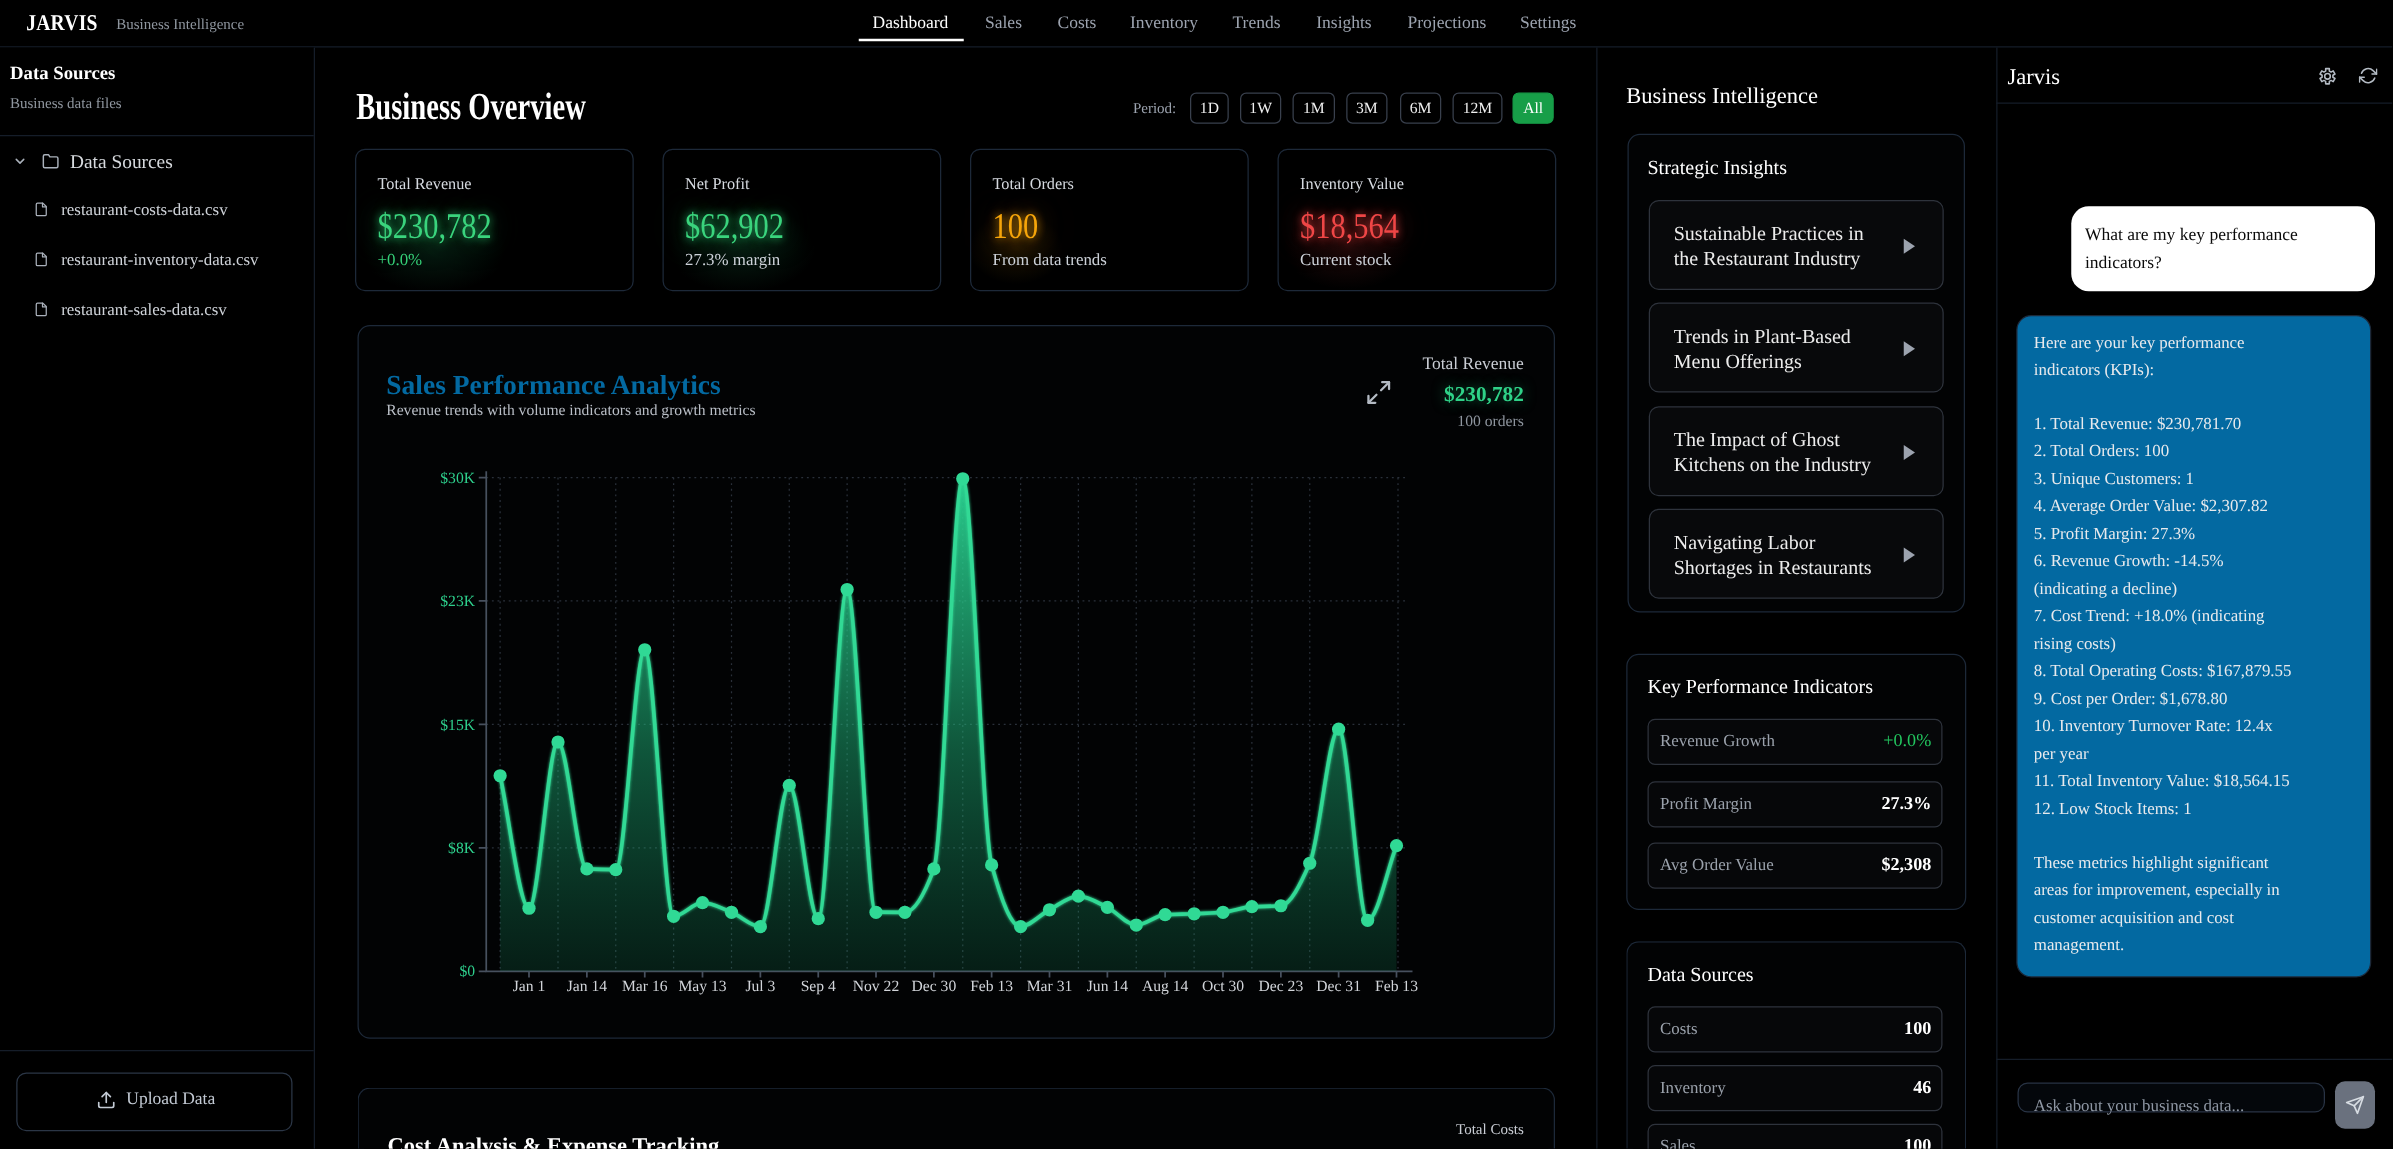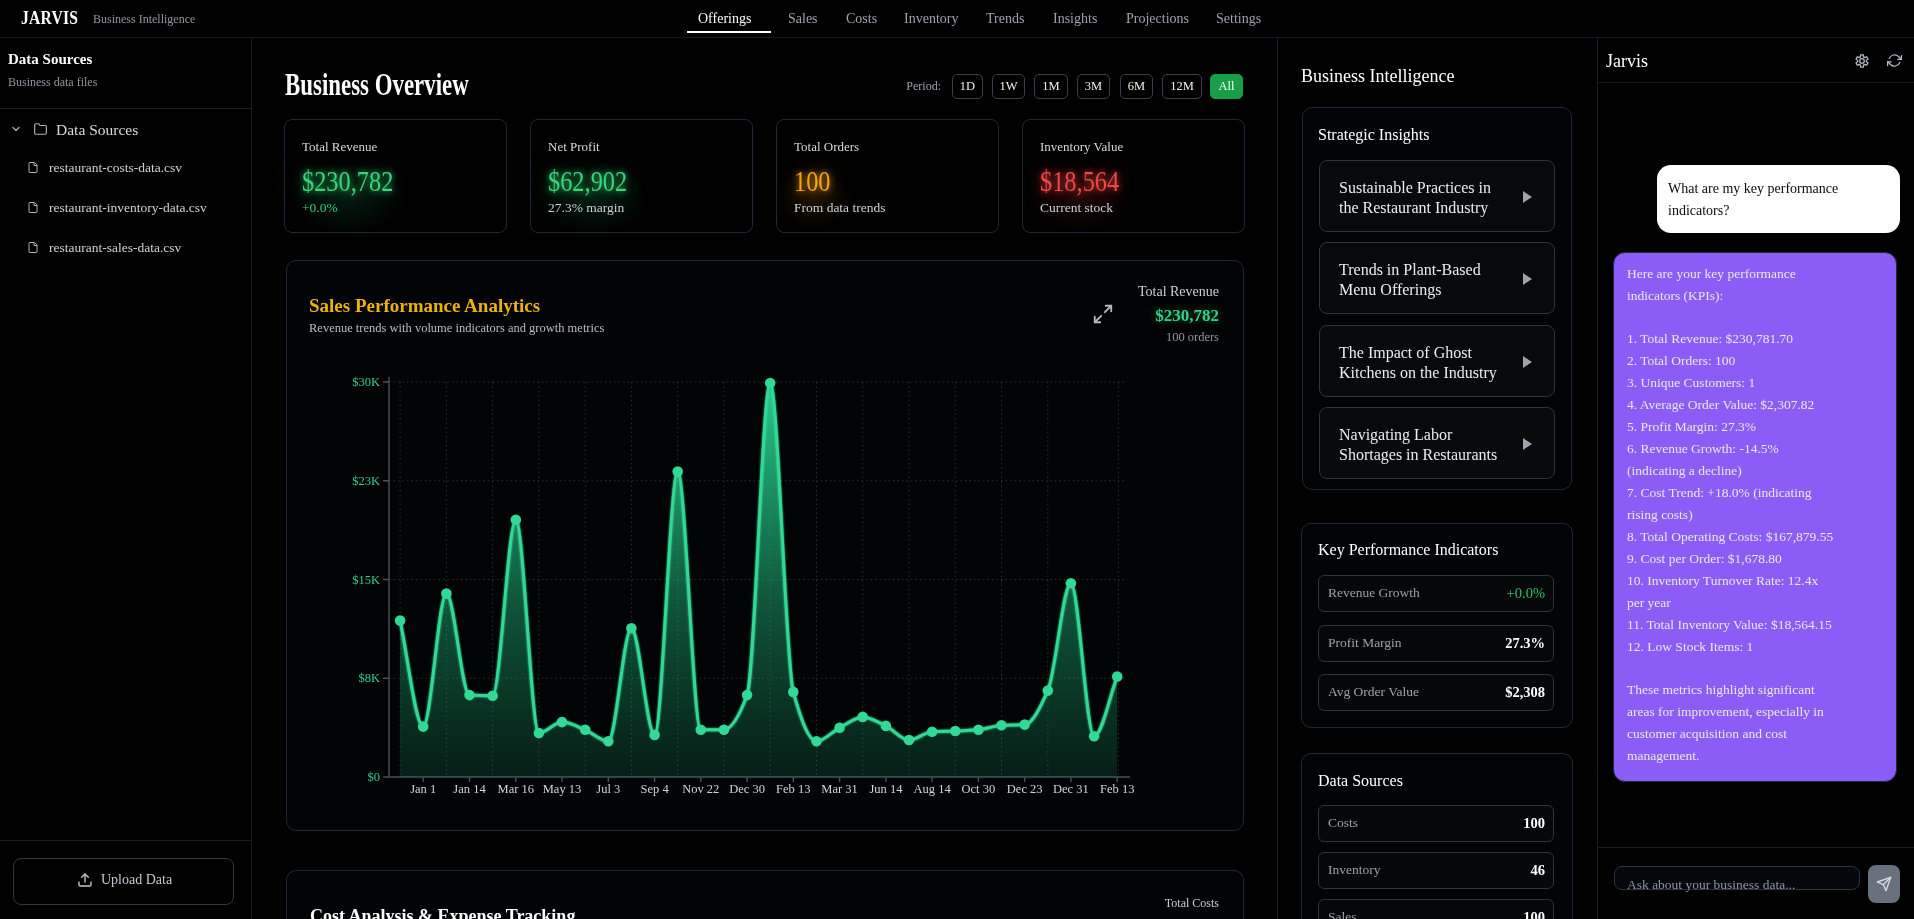--- a/index.html
+++ b/index.html
@@ -47,21 +47,21 @@
 .green { color:#3ad47d; text-shadow:0 0 7px rgba(52,211,125,.85),0 0 20px rgba(52,211,125,.5),0 0 40px rgba(52,211,125,.35); }
 .orange { color:#f6a50a; text-shadow:0 0 7px rgba(246,165,10,.85),0 0 20px rgba(246,165,10,.5),0 0 40px rgba(246,165,10,.35); }
 .red { color:#ef4646; text-shadow:0 0 7px rgba(239,70,70,.85),0 0 20px rgba(239,70,70,.5),0 0 40px rgba(239,70,70,.35); }
 .glowbg-g { background:radial-gradient(85px 52px at 62px 78px, rgba(38,195,120,.14), rgba(0,0,0,0) 70%); }
 .glowbg-o { background:radial-gradient(55px 42px at 36px 78px, rgba(246,165,10,.12), rgba(0,0,0,0) 70%); }
 .glowbg-r { background:radial-gradient(75px 48px at 55px 78px, rgba(239,70,70,.13), rgba(0,0,0,0) 70%); }
 
 
 #chart-card { position:absolute; left:286px; top:260px; width:958px; height:571px; background:#020304;
   border:1px solid #1d2939; border-radius:10px; }
-#cc-title { position:absolute; left:23px; top:295px; font-size:19px; font-weight:bold; color:#eab308; white-space:nowrap; }
+#cc-title { position:absolute; left:23px; top:295px; font-size:22px; font-weight:bold; color:#0369a1; white-space:nowrap; }
 #cc-sub { position:absolute; left:23px; top:321px; font-size:12.5px; color:#b9bec6; white-space:nowrap; }
 #cc-title,#cc-sub { position:absolute; }
 #cc-r1 { position:absolute; right:24px; top:284px; font-size:14px; color:#c9cdd4; }
 #cc-r2 { position:absolute; right:24px; top:306px; font-size:17px; font-weight:bold; color:#2fd288;
   text-shadow:0 0 10px rgba(47,210,136,.5); }
 #cc-r3 { position:absolute; right:24px; top:330px; font-size:12.5px; color:#8f969f; }
 #cc-r1,#cc-r2,#cc-r3 { position:absolute; }
 
 
 #cost-card { position:absolute; left:286px; top:870px; width:958px; height:49px; background:#020304;
@@ -90,40 +90,40 @@
 
 #jcol { position:absolute; left:1597px; top:38px; width:317px; height:881px;
   border-left:1px solid #151d29; }
 #j-title { position:absolute; left:1606px; top:51px; font-size:18px; color:#fff; }
 #j-hdiv { position:absolute; left:1597px; top:82px; width:317px; height:1px; background:#151d29; }
 #j-b1 { position:absolute; left:1614px; top:100px; width:148px; height:49px; background:#04070b;
   border:1px solid #1d2939; border-radius:12px; }
 #j-b1 span { position:absolute; left:12px; top:15px; font-size:14px; color:#e8eaed; white-space:nowrap; }
 #j-b2 { position:absolute; left:1657px; top:165px; width:243px; height:68px; background:#fff; border-radius:14px; }
 #j-b2 div { position:absolute; left:11px; top:13px; font-size:14px; color:#0a0a0a; line-height:22px; }
-#j-b3 { position:absolute; left:1613px; top:252px; width:284px; height:530px; background:#8b5cf6;
+#j-b3 { position:absolute; left:1613px; top:252px; width:284px; height:530px; background:#0369a1;
   border:1px solid #1d2939; border-radius:12px; }
 #j-b3 .txt { position:absolute; left:13px; top:10px; width:209px; font-size:13.5px; color:#e8eaed; line-height:22px; }
 #j-b3 p { margin:0 0 21px 0; }
 #j-b3 p:last-child { margin:0;font-family:Liberation Serif, serif; }
 #j-fdiv { position:absolute; left:1597px; top:847px; width:317px; height:1px; background:#151d29; }
 #j-input { position:absolute; left:1614px; top:866px; width:246px; height:24px; background:#04070b;
   border:1px solid #283344; border-radius:8px; }
 #j-input span { position:absolute; left:12px; top:10px; font-size:13.5px; color:#8e96a3; white-space:nowrap; }
 #j-send { position:absolute; left:1868px; top:865px; width:32px; height:38px; background:#6a717e; border-radius:8px; }
 svg { display:block; }
 </style>
 </head>
 <body>
 <div id="page">
 
   <div id="nav"></div>
   <div id="logo">JARVIS</div>
   <div id="logosub">Business Intelligence</div>
-  <span class="navitem active" style="left:698px;">Offerings</span>
+  <span class="navitem active" style="left:698px;">Dashboard</span>
   <span class="navitem" style="left:788px;">Sales</span>
   <span class="navitem" style="left:846px;">Costs</span>
   <span class="navitem" style="left:904px;">Inventory</span>
   <span class="navitem" style="left:986px;">Trends</span>
   <span class="navitem" style="left:1053px;">Insights</span>
   <span class="navitem" style="left:1126px;">Projections</span>
   <span class="navitem" style="left:1216px;">Settings</span>
   <div id="navline"></div>
 
   <div id="sidebar"></div>

